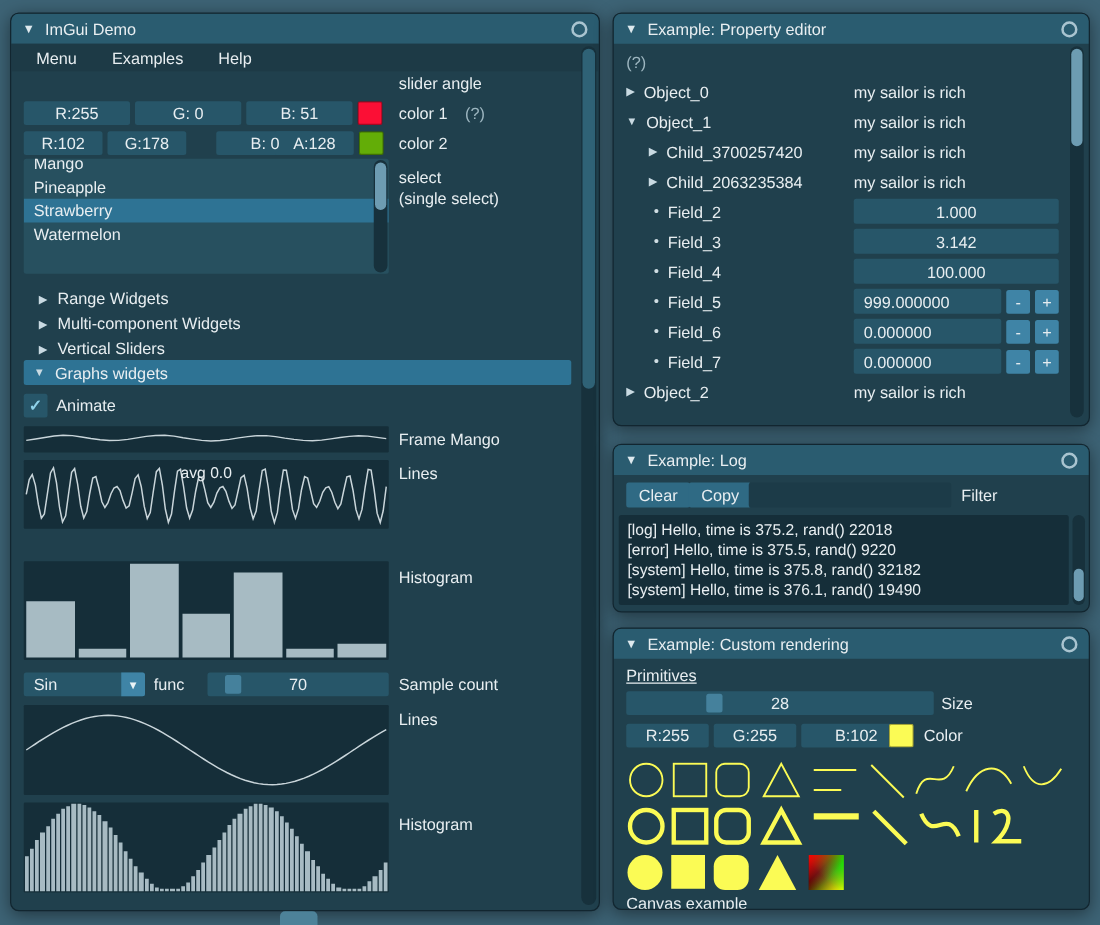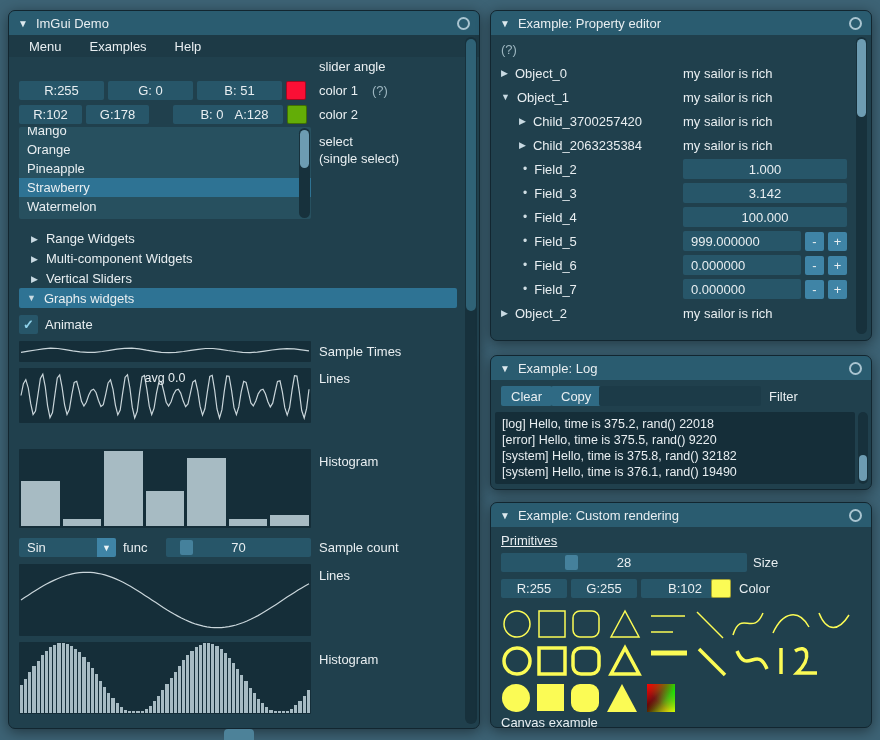--- a/index.html
+++ b/index.html
@@ -101,21 +101,20 @@
     </div>
   <div class="frame" style="left:211px;top:94px;width:63px;height:19px;">
       <span class="ftext">A:128</span>
     </div>
   <div class="swatch" style="left:278px;top:94px;background:var(--swatch_green);"></div>
   <span class="lbl" style="left:310px;top:96px;">color 2</span>
 
   <div class="listbox" style="left:10px;top:116px;width:292px;height:92px;">
     <div class="lb-items">
       <div class="lb-item">Mango</div>
-      <div class="lb-item">Orange</div>
       <div class="lb-item">Pineapple</div>
       <div class="lb-item selected">Strawberry</div>
       <div class="lb-item">Watermelon</div>
     </div>
     <div class="scrollbar" style="right:1px;top:1px;width:11px;height:90px;">
       <div class="sb-grab" style="top:2px;height:38px;"></div>
     </div>
   </div>
   <span class="lbl" style="left:310px;top:123px;">select</span>
   <span class="lbl" style="left:310px;top:140px;">(single select)</span>
@@ -141,21 +140,21 @@
   <div class="checkbox" style="left:10px;top:304px;">
     <span class="check-glyph">✓</span>
   </div>
   <span class="lbl" style="left:36px;top:306px;">Animate</span>
 
   <div class="plot" style="left:10px;top:330px;width:292px;height:21px;">
       <svg width="292" height="21">
         <polyline points="2.0,11.3 9.4,10.2 16.8,9.0 24.2,7.8 31.5,7.2 38.9,7.5 46.3,8.6 53.7,9.8 61.1,10.8 68.5,11.4 75.8,11.3 83.2,10.5 90.6,9.3 98.0,8.1 105.4,7.4 112.8,7.2 120.2,7.9 127.5,9.2 134.9,10.3 142.3,11.3 149.7,11.7 157.1,11.4 164.5,10.5 171.8,9.3 179.2,8.3 186.6,7.5 194.0,7.5 201.4,8.3 208.8,9.5 216.2,10.5 223.5,11.3 230.9,11.6 238.3,11.1 245.7,10.1 253.1,9.0 260.5,8.1 267.8,7.7 275.2,7.9 282.6,8.9 290.0,9.9" fill="none" stroke="#c9d5da" stroke-width="1.2"></polyline>
       </svg>
     </div>
-  <span class="lbl" style="left:310px;top:333px;">Sample Times</span>
+  <span class="lbl" style="left:310px;top:333px;">Frame Mango</span>
 
   <div class="plot" style="left:10px;top:357px;width:292px;height:55px;">
     <span class="plot-overlay">avg 0.0</span>
   <svg width="292" height="55">
         <polyline points="2.0,27.5 4.4,15.7 6.8,11.7 9.3,20.1 11.7,35.7 14.1,46.5 16.5,43.1 18.9,27.1 21.4,10.4 23.8,6.2 26.2,18.3 28.6,37.8 31.0,49.6 33.5,44.6 35.9,26.8 38.3,9.9 40.7,6.8 43.1,19.3 45.6,37.0 48.0,46.4 50.4,41.2 52.8,26.6 55.2,14.5 57.7,13.3 60.1,22.4 62.5,33.4 64.9,38.0 67.3,34.3 69.8,27.0 72.2,22.4 74.6,21.2 77.0,24.5 79.4,32.3 81.9,38.5 84.3,36.6 86.7,26.3 89.1,14.9 91.5,11.9 94.0,21.4 96.4,37.1 98.8,46.8 101.2,42.0 103.6,25.4 106.1,9.3 108.5,6.7 110.9,20.0 113.3,39.4 115.7,49.9 118.2,43.3 120.6,24.9 123.0,8.9 125.4,7.4 127.8,20.9 130.3,38.4 132.7,46.5 135.1,40.1 137.5,25.2 139.9,13.8 142.4,13.8 144.8,23.5 147.2,34.2 149.6,38.0 152.1,33.7 154.5,26.4 156.9,22.3 159.3,21.2 161.7,25.1 164.2,33.1 166.6,38.7 169.0,35.9 171.4,25.2 173.8,14.1 176.3,12.3 178.7,22.7 181.1,38.4 183.5,47.0 185.9,40.8 188.4,23.6 190.8,8.4 193.2,7.3 195.6,21.8 198.0,41.0 200.5,50.0 202.9,41.9 205.3,23.1 207.7,8.0 210.1,8.2 212.6,22.6 215.0,39.7 217.4,46.5 219.8,38.9 222.2,23.8 224.7,13.3 227.1,14.4 229.5,24.6 231.9,34.9 234.3,37.9 236.8,33.0 239.2,25.8 241.6,22.2 244.0,21.3 246.4,25.8 248.9,33.8 251.3,38.9 253.7,35.2 256.1,24.0 258.5,13.4 261.0,12.8 263.4,24.2 265.8,39.7 268.2,47.1 270.6,39.5 273.1,21.9 275.5,7.6 277.9,8.1 280.3,23.7 282.7,42.5 285.2,50.0 287.6,40.4 290.0,21.3" fill="none" stroke="#c9d5da" stroke-width="1.2"></polyline>
       </svg>
     </div>
   <span class="lbl" style="left:310px;top:360px;">Lines</span>
 
   <div class="plot bars" style="left:10px;top:438px;width:292px;height:79px;">

